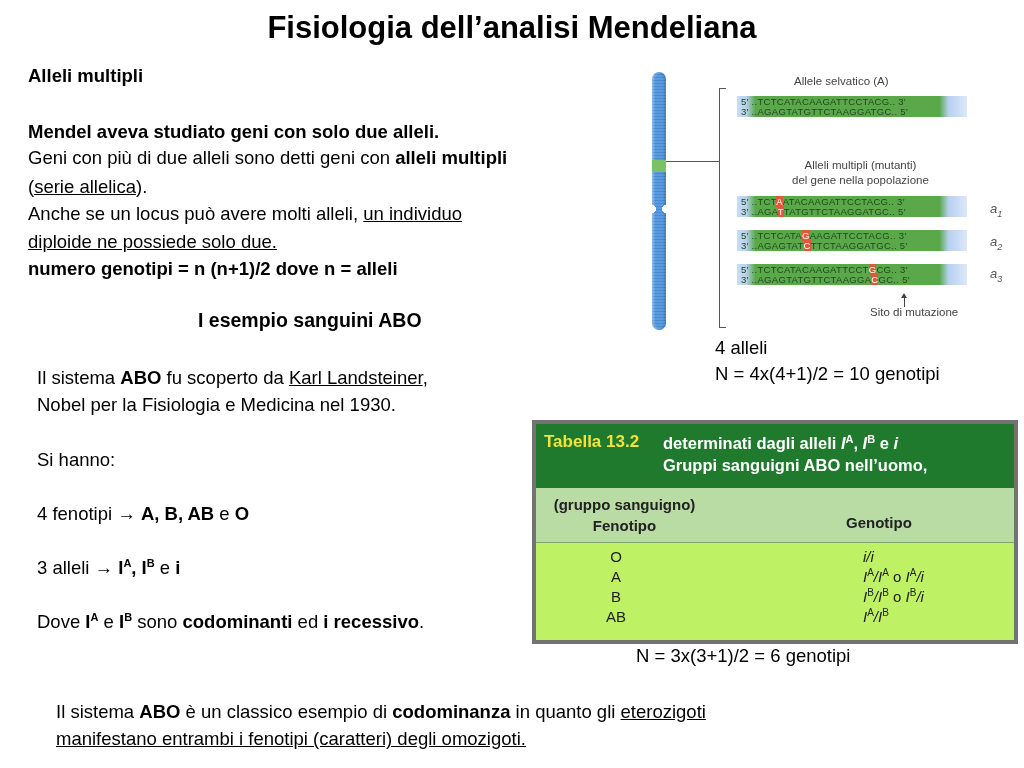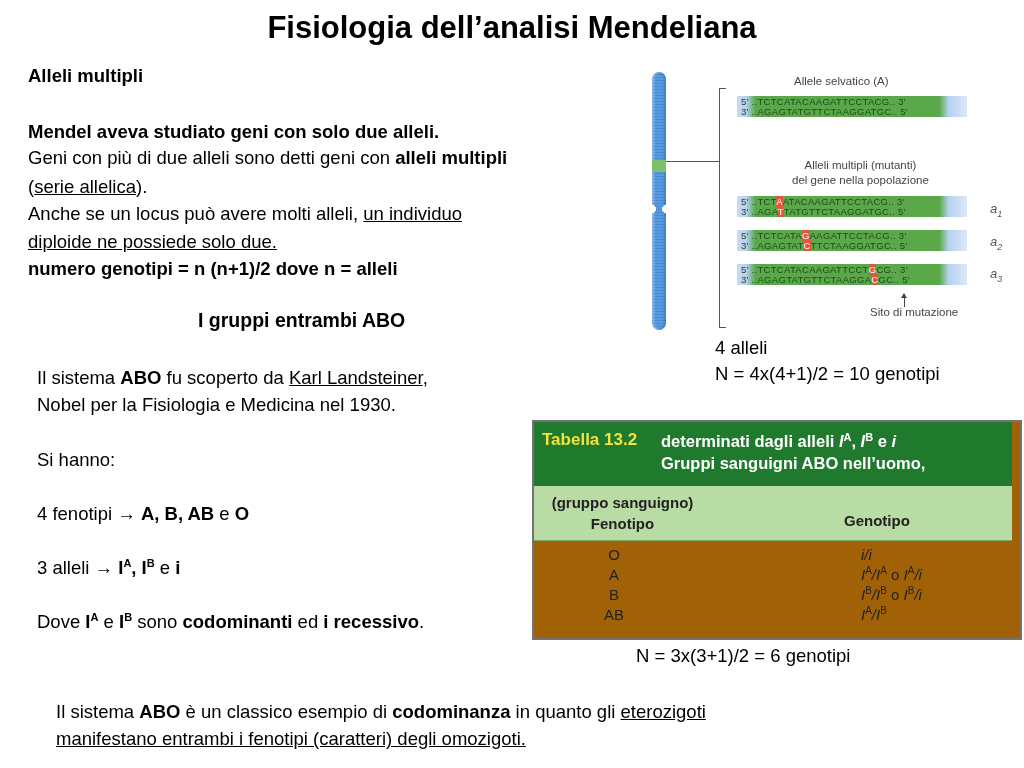--- a/index.html
+++ b/index.html
@@ -29,21 +29,21 @@
   .strand .s { position:absolute; left:4px; width:222px; font-size:9.5px; line-height:10px; color:#1e4a1a; white-space:nowrap;
                font-family:"Liberation Sans", sans-serif; letter-spacing:0.3px; }
   .strand .s1 { top:1px; } .strand .s2 { top:11px; }
   .mut { background:#e2563b; color:#fff; }
   .alab { position:absolute; left:366px; font-size:13px; color:#555; font-style:italic; }
   .alab sub { font-size:9px; }
   .arrow { position:absolute; left:280px; top:233px; width:1px; height:12px; background:#444; }
   .arrow:before { content:""; position:absolute; left:-3px; top:-2px; border-left:3.5px solid transparent; border-right:3.5px solid transparent; border-bottom:5px solid #444; }
 
   
-  .tbl { left:532px; top:420px; width:478px; height:216px; background:#a16207; border:2px solid #737373;padding-left:8px; }
+  .tbl { left:532px; top:420px; width:478px; height:216px; background:#bef264; border:4px solid #737373; }
   .tbl-head { position:absolute; left:0; top:0; width:478px; height:64px; background:#1f7a2e; }
   .tbl-num { position:absolute; left:8px; top:8px; font-size:17px; font-weight:bold; color:#f4e23a; }
   .tbl-cap { position:absolute; left:127px; top:8px; font-size:16.5px; line-height:22px; font-weight:bold; color:#fff; }
   .tbl-colhead { position:absolute; left:0; top:64px; width:478px; height:54px; background:#b9dba4; border-bottom:1px solid #7aa86a; }
   .ch1 { position:absolute; left:6px; top:6px; font-size:15px; line-height:21px; font-weight:bold; color:#222; text-align:center; width:165px; }
   .ch2 { position:absolute; left:310px; top:26px; font-size:15px; font-weight:bold; color:#222; }
   .row { position:absolute; left:0; width:478px; height:19px; font-size:15px; color:#222; }
   .row .f { position:absolute; left:0; width:160px; text-align:center; }
   .row .g { position:absolute; left:327px; font-style:italic; }
   .row .g sup { font-style:normal; font-size:10px; }
@@ -54,21 +54,21 @@
 <div class="abs title">Fisiologia dell’analisi Mendeliana</div>
 
 <div class="abs txt b" style="left:28px;top:64px;">Alleli multipli</div>
 <div class="abs txt" style="left:28px;top:120px;font-weight:bold;">Mendel aveva studiato geni con solo due alleli.</div>
 <div class="abs txt" style="left:28px;top:146px;"><span>Geni con più di due alleli sono detti geni con </span><span class="b">alleli multipli</span></div>
 <div class="abs txt" style="left:28px;top:175px;"><span>(</span><span class="u">serie allelica</span><span>).</span></div>
 <div class="abs txt" style="left:28px;top:202px;"><span>Anche se un locus può avere molti alleli, </span><span class="u">un individuo</span></div>
 <div class="abs txt u" style="left:28px;top:230px;">diploide ne possiede solo due.</div>
 <div class="abs txt b" style="left:28px;top:257px;">numero genotipi =  n (n+1)/2   dove n = alleli</div>
 
-<div class="abs txt b" style="left:198px;top:308px;font-size:19.5px;">I gruppi entrambi ABO</div>
+<div class="abs txt b" style="left:198px;top:308px;font-size:19.5px;">I esempio sanguini ABO</div>
 
 <div class="abs txt" style="left:37px;top:366px;"><span>Il sistema </span><span class="b">ABO</span><span> fu scoperto da </span><span class="u">Karl Landsteiner</span><span>,</span></div>
 <div class="abs txt" style="left:37px;top:393px;">Nobel per la Fisiologia e Medicina nel 1930.</div>
 <div class="abs txt" style="left:37px;top:448px;">Si hanno:</div>
 <div class="abs txt" style="left:37px;top:502px;"><span>4 fenotipi →  </span><span class="b">A, B, AB</span><span> e </span><span class="b">O</span></div>
 <div class="abs txt" style="left:37px;top:556px;"><span>3 alleli → </span><span class="b">I</span><sup class="b">A</sup><span class="b">, </span><span class="b">I</span><sup class="b">B</sup><span> e </span><span class="b">i</span></div>
 <div class="abs txt" style="left:37px;top:610px;"><span>Dove </span><span class="b">I</span><sup class="b">A</sup><span> e </span><span class="b">I</span><sup class="b">B</sup><span> sono </span><span class="b">codominanti</span><span> ed </span><span class="b">i recessivo</span><span>.</span></div>
 
 <div class="abs diagram">
   <div class="chromo">

